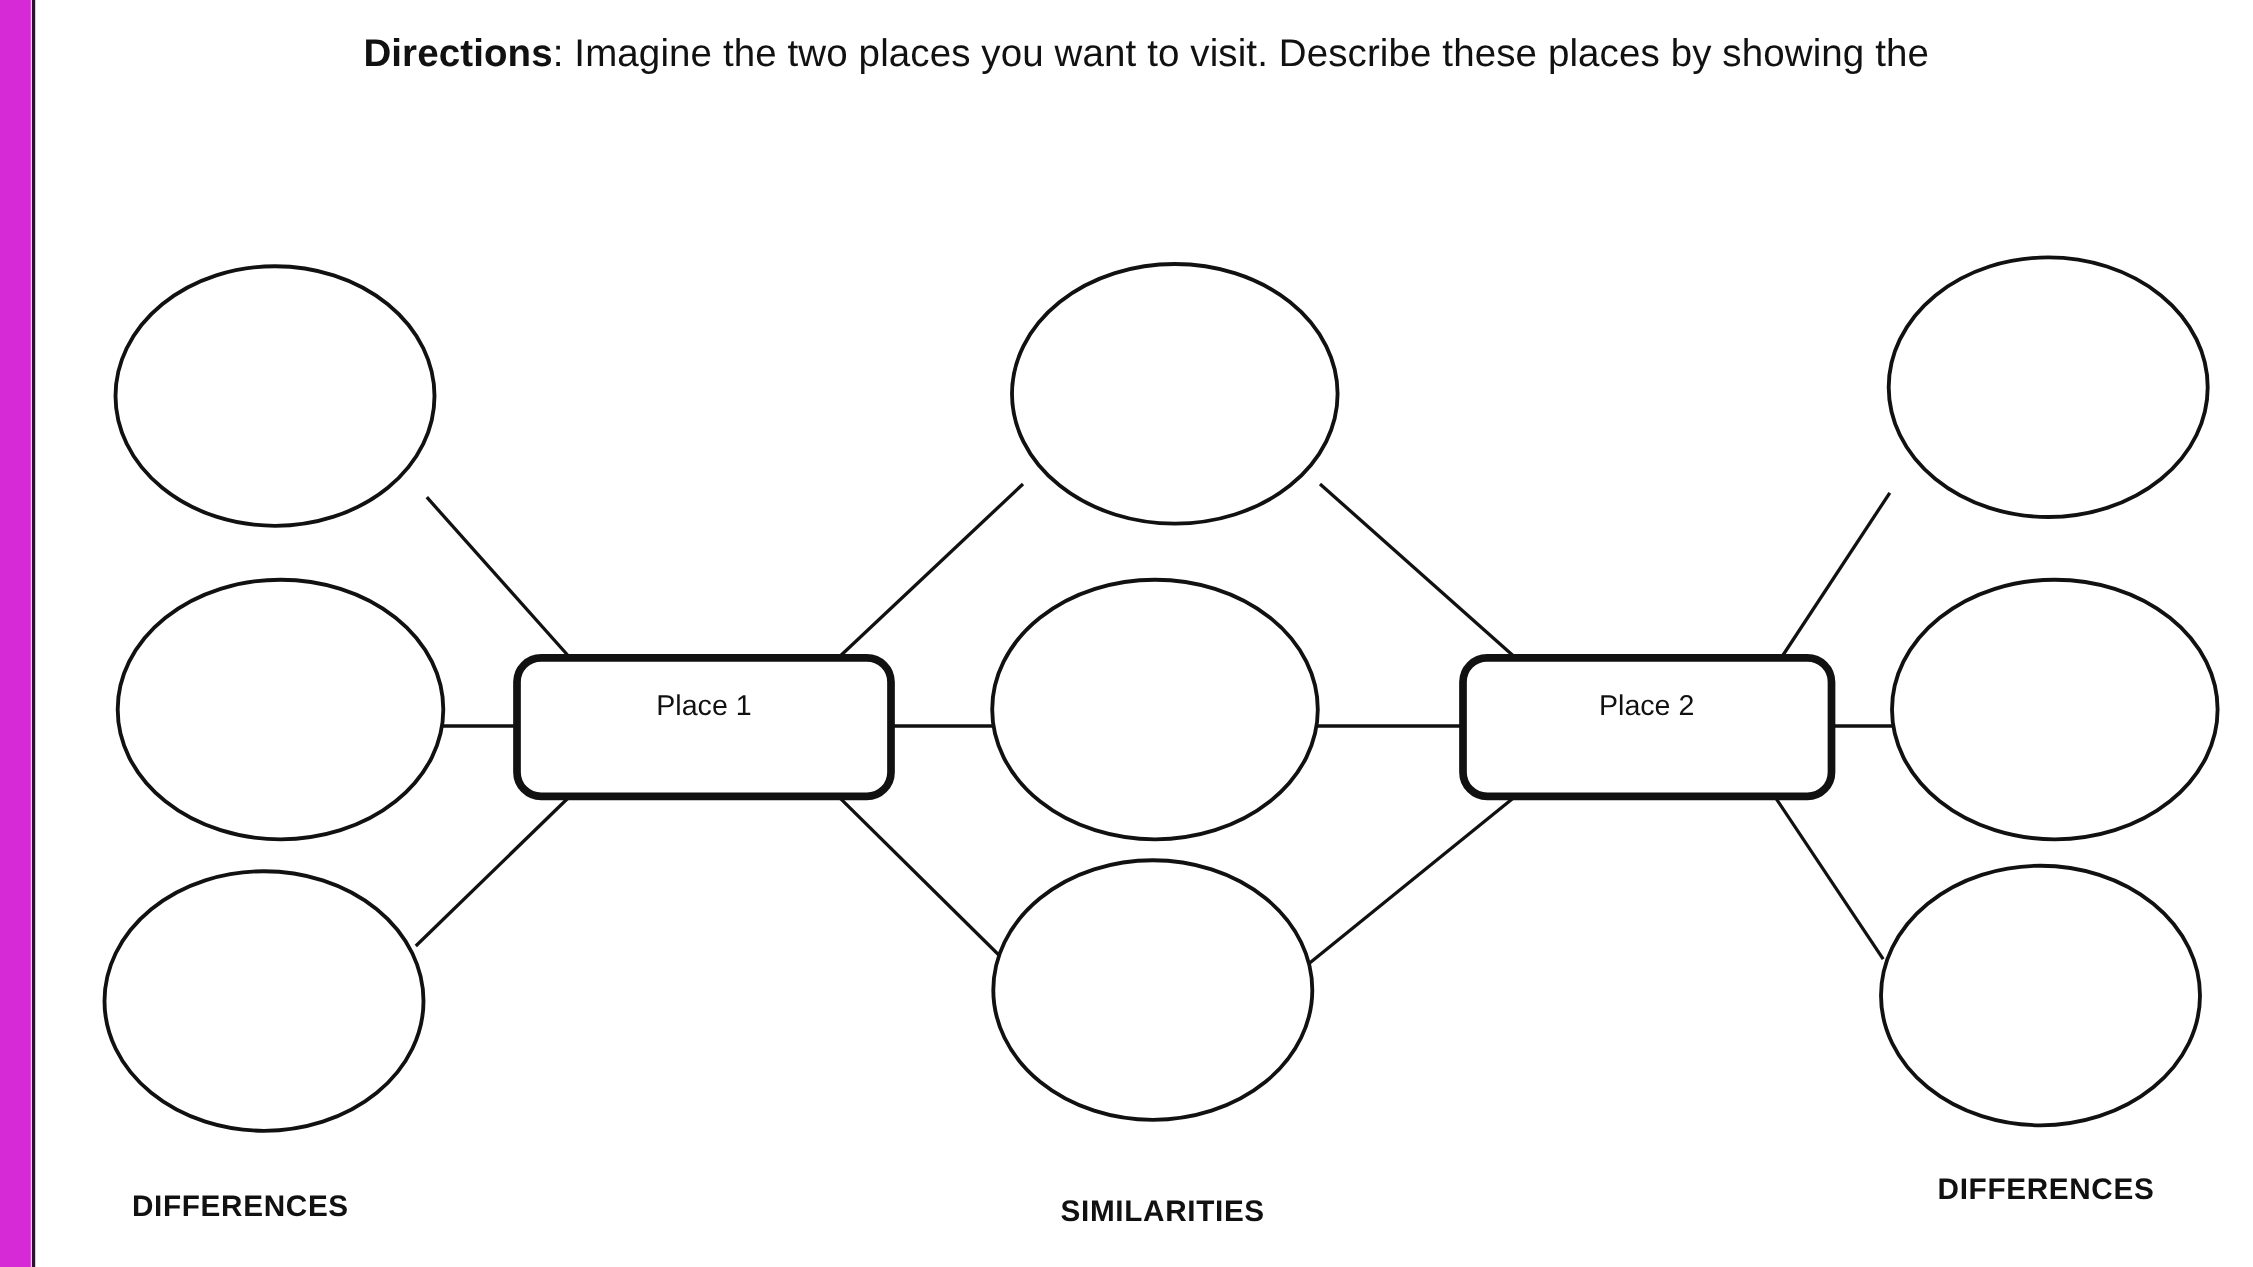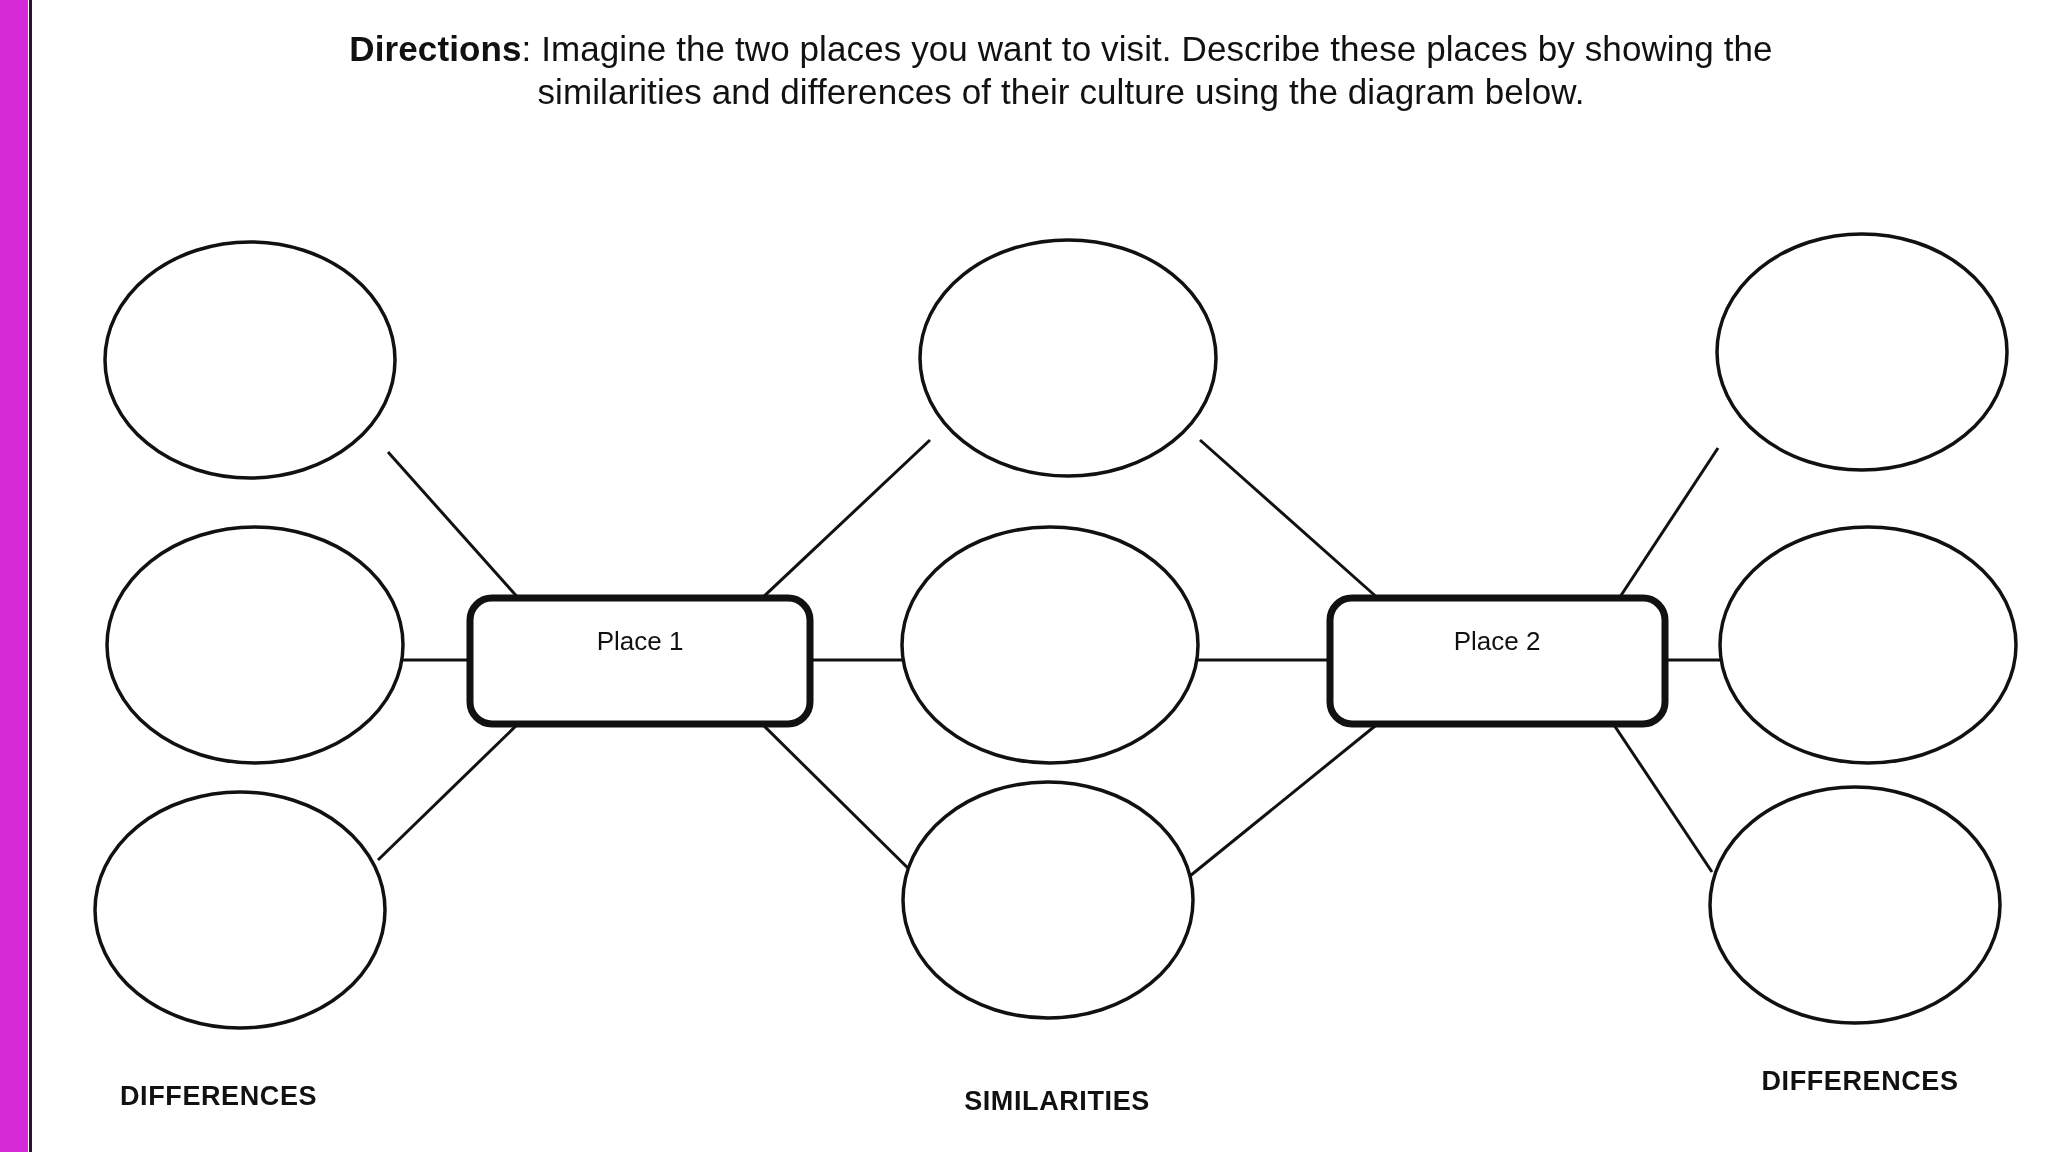--- a/index.html
+++ b/index.html
@@ -26,21 +26,21 @@
   #dark-rule {
     position: absolute;
     left: 29px;
     top: 0;
     width: 3px;
     height: 1152px;
   }
   
   #directions-block {
     position: absolute;
-    left: 96px;
+    left: 77px;
     top: 28px;
     width: 1930px;
     text-align: center;
     font-size: 35px;
     line-height: 1.22;
     color: #111111;
     letter-spacing: 0.1px;
   }
   #directions-block .lead {
     font-weight: bold;
@@ -69,21 +69,20 @@
 </head>
 <body>
 
 <div id="page" style="background: rgb(255, 255, 255);">
 
   <div id="magenta-bar" style="background: rgb(214, 42, 214);"></div>
   <div id="dark-rule" style="background: rgb(43, 20, 48);"></div>
 
   <div id="directions-block">
     <div><span class="lead">Directions</span><span>: Imagine the two places you want to visit. Describe these places by showing the</span></div>
-    <div>similarities and differences of their culture using the diagram below.</div>
   </div>
 
   <svg id="diagram-svg" viewBox="0 0 2048 1152">
 
     <g stroke="#111111" stroke-width="3" fill="none">
 
       <line x1="388" y1="452" x2="520" y2="600"></line>
       <line x1="398" y1="660" x2="470" y2="660"></line>
       <line x1="378" y1="860" x2="520" y2="722"></line>
 

